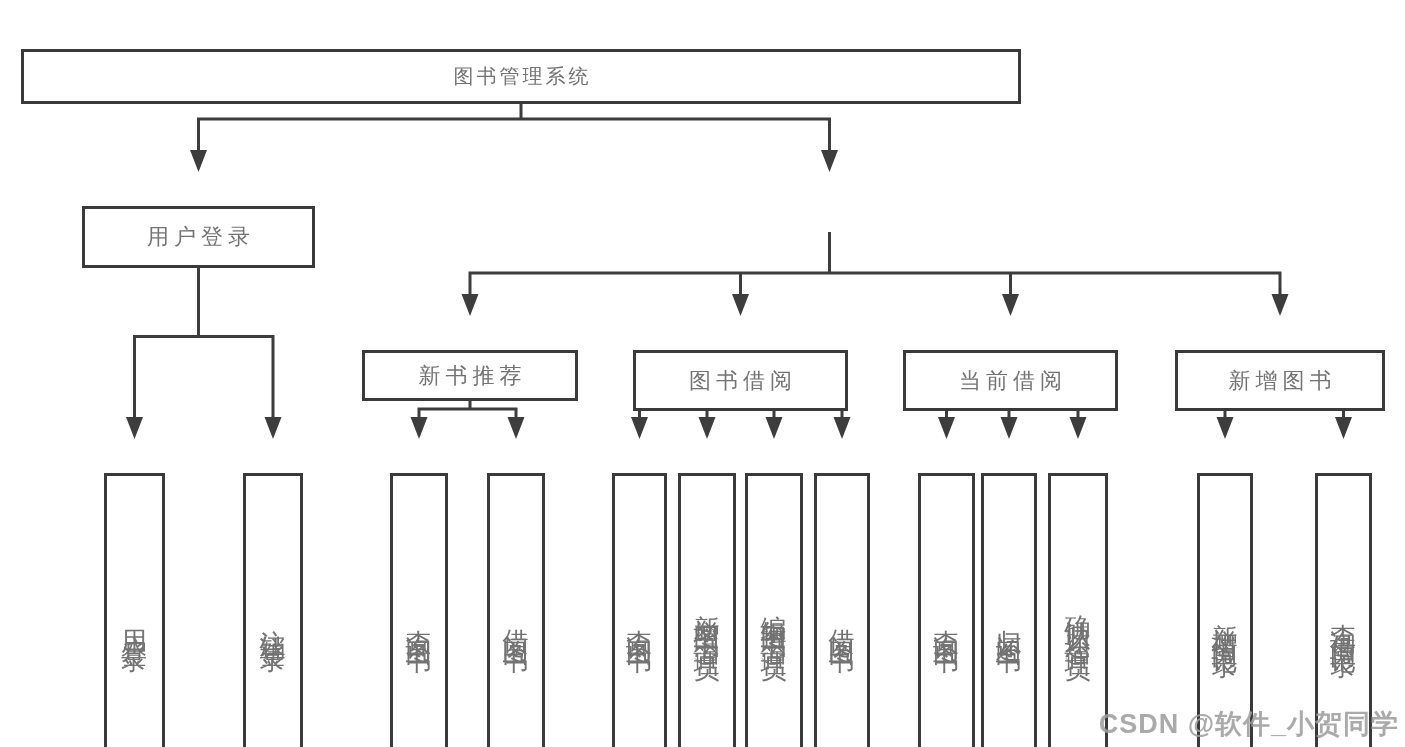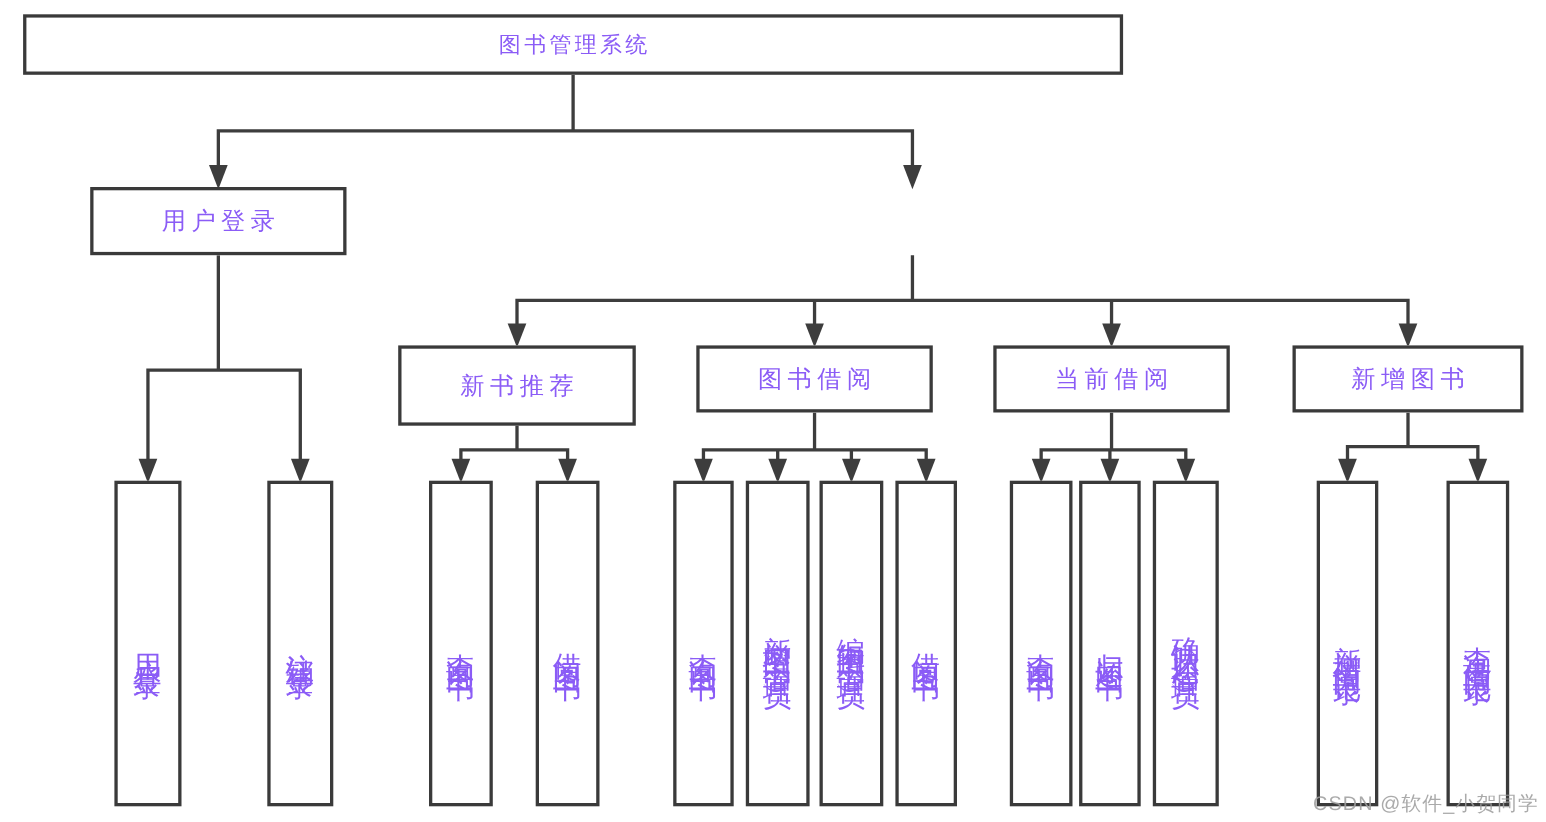--- a/index.html
+++ b/index.html
@@ -22,21 +22,22 @@
     pointer-events: none;
   }
   .box {
     position: absolute;
     box-sizing: border-box;
     border: 3px solid #3a3a3a;
     background: #ffffff;
     display: flex;
     align-items: center;
     justify-content: center;
-    color: #8b5cf6;
+    color: #737373;
+    margin-top: 36px;
   }
   .box.h span {
     font-size: 22px;
     letter-spacing: 5px;
     white-space: nowrap;
     text-indent: 5px; 
   }
   .box.root span {
     font-size: 20px;
     letter-spacing: 3px;
@@ -46,24 +47,25 @@
     writing-mode: vertical-rl;
     text-orientation: mixed;
     font-size: 26px;
     letter-spacing: 6px;
     line-height: 1;
   }
   .watermark {
     position: absolute;
     right: 6px;
     bottom: 5px;
-    font-size: 18px;
+    font-size: 27px;
     color: rgba(158, 158, 158, 0.88);
     letter-spacing: 1px;
     white-space: nowrap;
+    font-weight: bold;
   }
 </style>
 </head>
 <body>
 
 <div class="canvas">
 
   <svg class="connectors" width="1405" height="747" viewBox="0 0 1405 747">
     <g stroke="#3d3d3d" stroke-width="3" fill="none">
 
@@ -108,21 +110,21 @@
   </svg>
 
   <div class="box h root" style="left:21px; top:13px; width:1000px; height:55px">
     <span>图书管理系统</span>
   </div>
 
   <div class="box h" style="left:82px; top:170px; width:233px; height:62px">
     <span>用户登录</span>
   </div>
 
-  <div class="box h" style="left:362px; top:314px; width:216px; height:73px">
+  <div class="box h" style="left:362px; top:314px; width:216px; height:51px">
     <span>新书推荐</span>
   </div>
   <div class="box h" style="left:903px; top:314px; width:215px; height:61px">
     <span>当前借阅</span>
   </div>
   <div class="box h" style="left:633px; top:314px; width:215px; height:61px">
     <span>图书借阅</span>
   </div>
   <div class="box h" style="left:1175px; top:314px; width:210px; height:61px">
     <span>新增图书</span>

